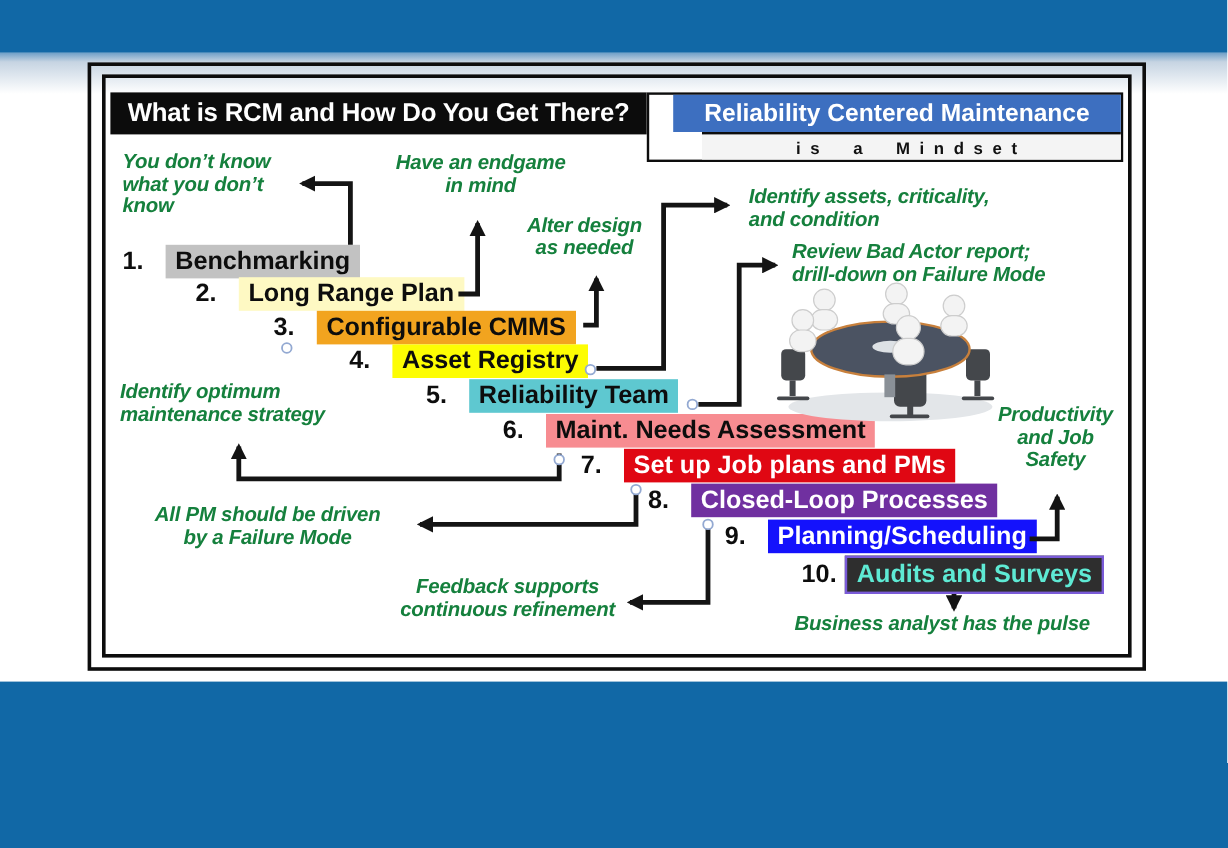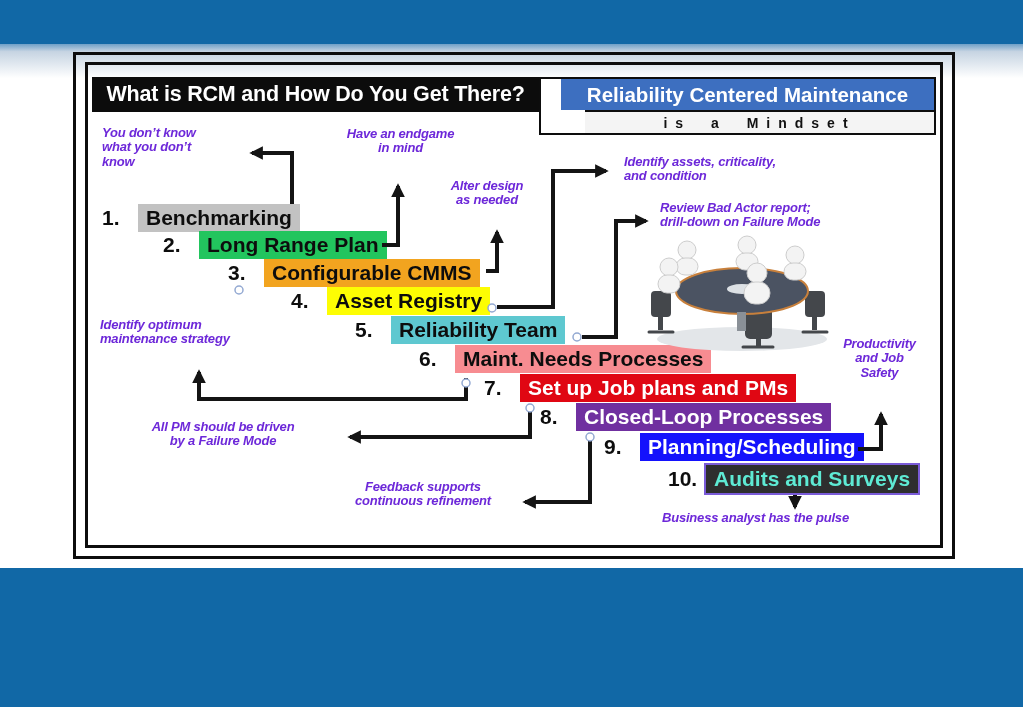--- a/index.html
+++ b/index.html
@@ -20,22 +20,22 @@
                 display:flex;align-items:center;justify-content:center;
                 font-weight:bold;font-size:21.5px;letter-spacing:-0.2px;}
   #box-answer{position:absolute;left:539px;top:77px;width:397px;border:2px solid #0d0d0d;
               box-sizing:border-box;background:#fff;}
   #answer-title{height:31px;display:flex;align-items:center;justify-content:center;
                 color:#fff;font-weight:bold;font-size:20.5px;}
   #answer-sub{height:21px;display:flex;align-items:center;justify-content:center;
               border-top:2px solid #0d0d0d;color:#111;font-weight:bold;font-size:14px;
               letter-spacing:8px;word-spacing:8px;margin-left:44px;}
   
-  .ann{position:absolute;font-style:italic;font-weight:bold;font-size:13px;line-height:1.1;
-       color:#6d28d9;white-space:pre-line;letter-spacing:-0.2px;}
+  .ann{position:absolute;font-style:italic;font-weight:bold;font-size:17px;line-height:1.1;
+       color:#15803d;white-space:pre-line;letter-spacing:-0.2px;}
   #ann-you{left:102px;top:126px;}
   #ann-endgame{left:318px;top:127px;width:165px;text-align:center;}
   #ann-alter{left:427px;top:179px;width:120px;text-align:center;}
   #ann-assets{left:624px;top:155px;}
   #ann-badactor{left:660px;top:201px;}
   #ann-optimum{left:100px;top:318px;width:200px;text-align:left;}
   #ann-allpm{left:108px;top:420px;width:230px;text-align:center;}
   #ann-feedback{left:330px;top:480px;width:186px;text-align:center;}
   #ann-productivity{left:822px;top:337px;width:115px;text-align:center;}
   #ann-pulse{left:662px;top:511px;}
@@ -92,37 +92,37 @@
 and Job
 Safety</div>
   <div class="ann" id="ann-pulse">Business analyst has the pulse</div>
 
   <div class="step" id="step-1">
     <span class="step-num">1.</span>
     <span class="step-box" style="background-color: rgb(194, 194, 194); color: rgb(13, 13, 13);">Benchmarking</span>
   </div>
   <div class="step" id="step-2">
     <span class="step-num">2.</span>
-    <span class="step-box" style="background-color: #22c55e; color: rgb(13, 13, 13);">Long Range Plan</span>
+    <span class="step-box" style="background-color: #fef9c3; color: rgb(13, 13, 13);">Long Range Plan</span>
   </div>
   <div class="step" id="step-3">
     <span class="step-num">3.</span>
     <span class="step-box" style="background-color: rgb(242, 164, 31); color: rgb(13, 13, 13);">Configurable CMMS</span>
   </div>
   <div class="step" id="step-4">
     <span class="step-num">4.</span>
     <span class="step-box" style="background-color: rgb(253, 253, 3); color: rgb(13, 13, 13);">Asset Registry</span>
   </div>
   <div class="step" id="step-5">
     <span class="step-num">5.</span>
     <span class="step-box" style="background-color: rgb(94, 200, 208); color: rgb(13, 13, 13);">Reliability Team</span>
   </div>
   <div class="step" id="step-6">
     <span class="step-num">6.</span>
-    <span class="step-box" style="background-color: rgb(247, 140, 145); color: rgb(13, 13, 13);">Maint. Needs Processes</span>
+    <span class="step-box" style="background-color: rgb(247, 140, 145); color: rgb(13, 13, 13);">Maint. Needs Assessment</span>
   </div>
   <div class="step" id="step-7">
     <span class="step-num">7.</span>
     <span class="step-box" style="background-color: rgb(224, 7, 19); color: rgb(255, 255, 255);">Set up Job plans and PMs</span>
   </div>
   <div class="step" id="step-8">
     <span class="step-num">8.</span>
     <span class="step-box" style="background-color: rgb(112, 48, 160); color: rgb(255, 255, 255);">Closed-Loop Processes</span>
   </div>
   <div class="step" id="step-9">

